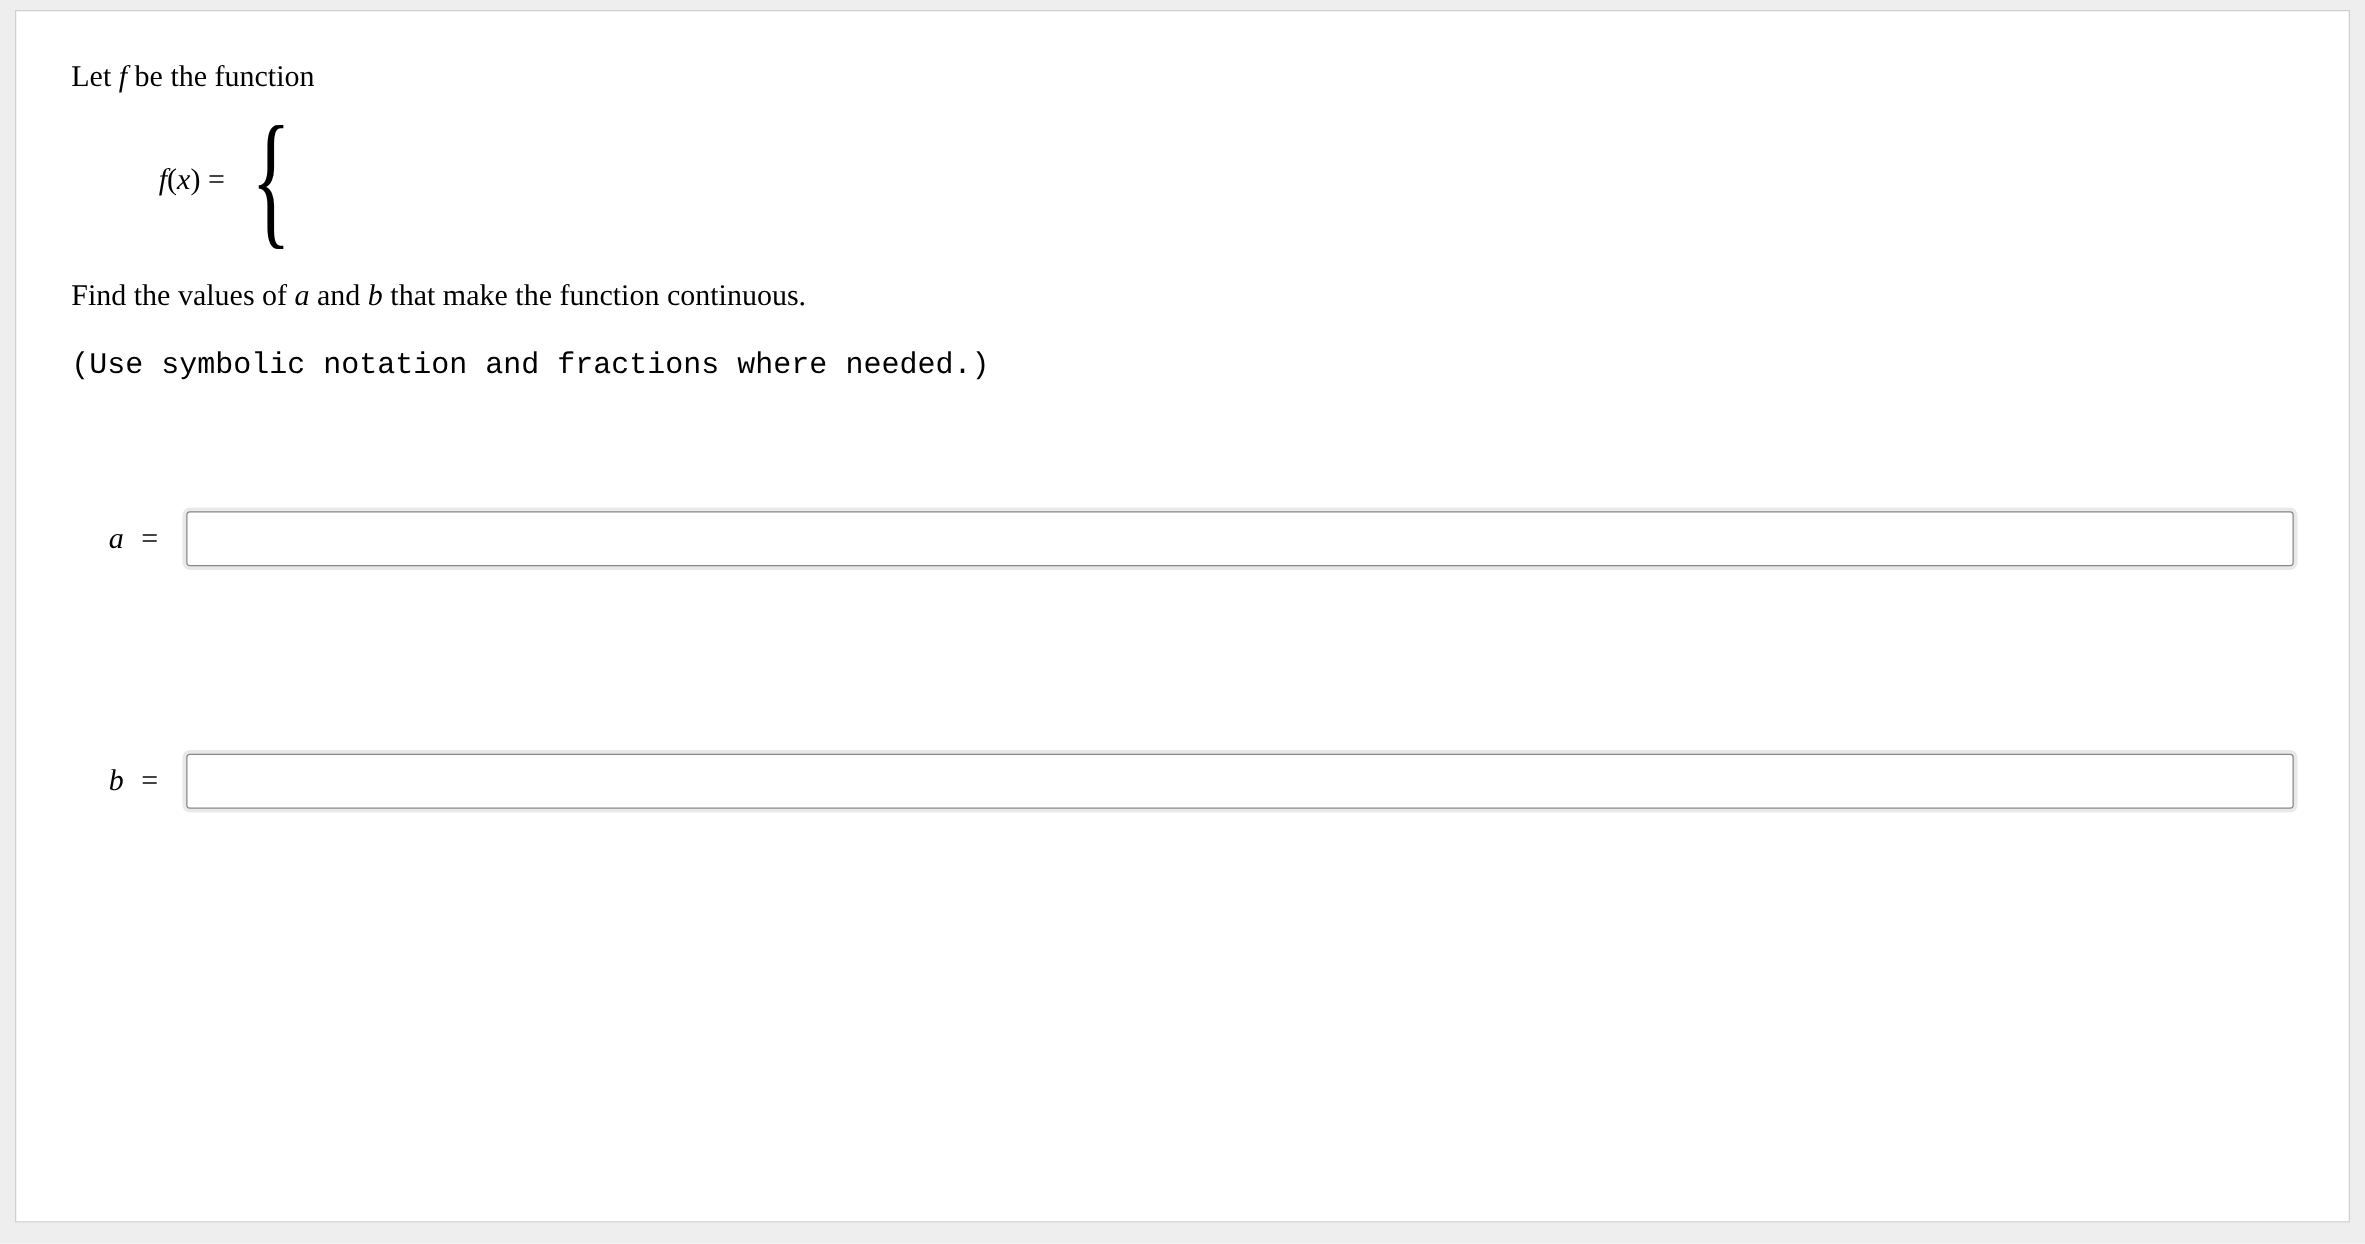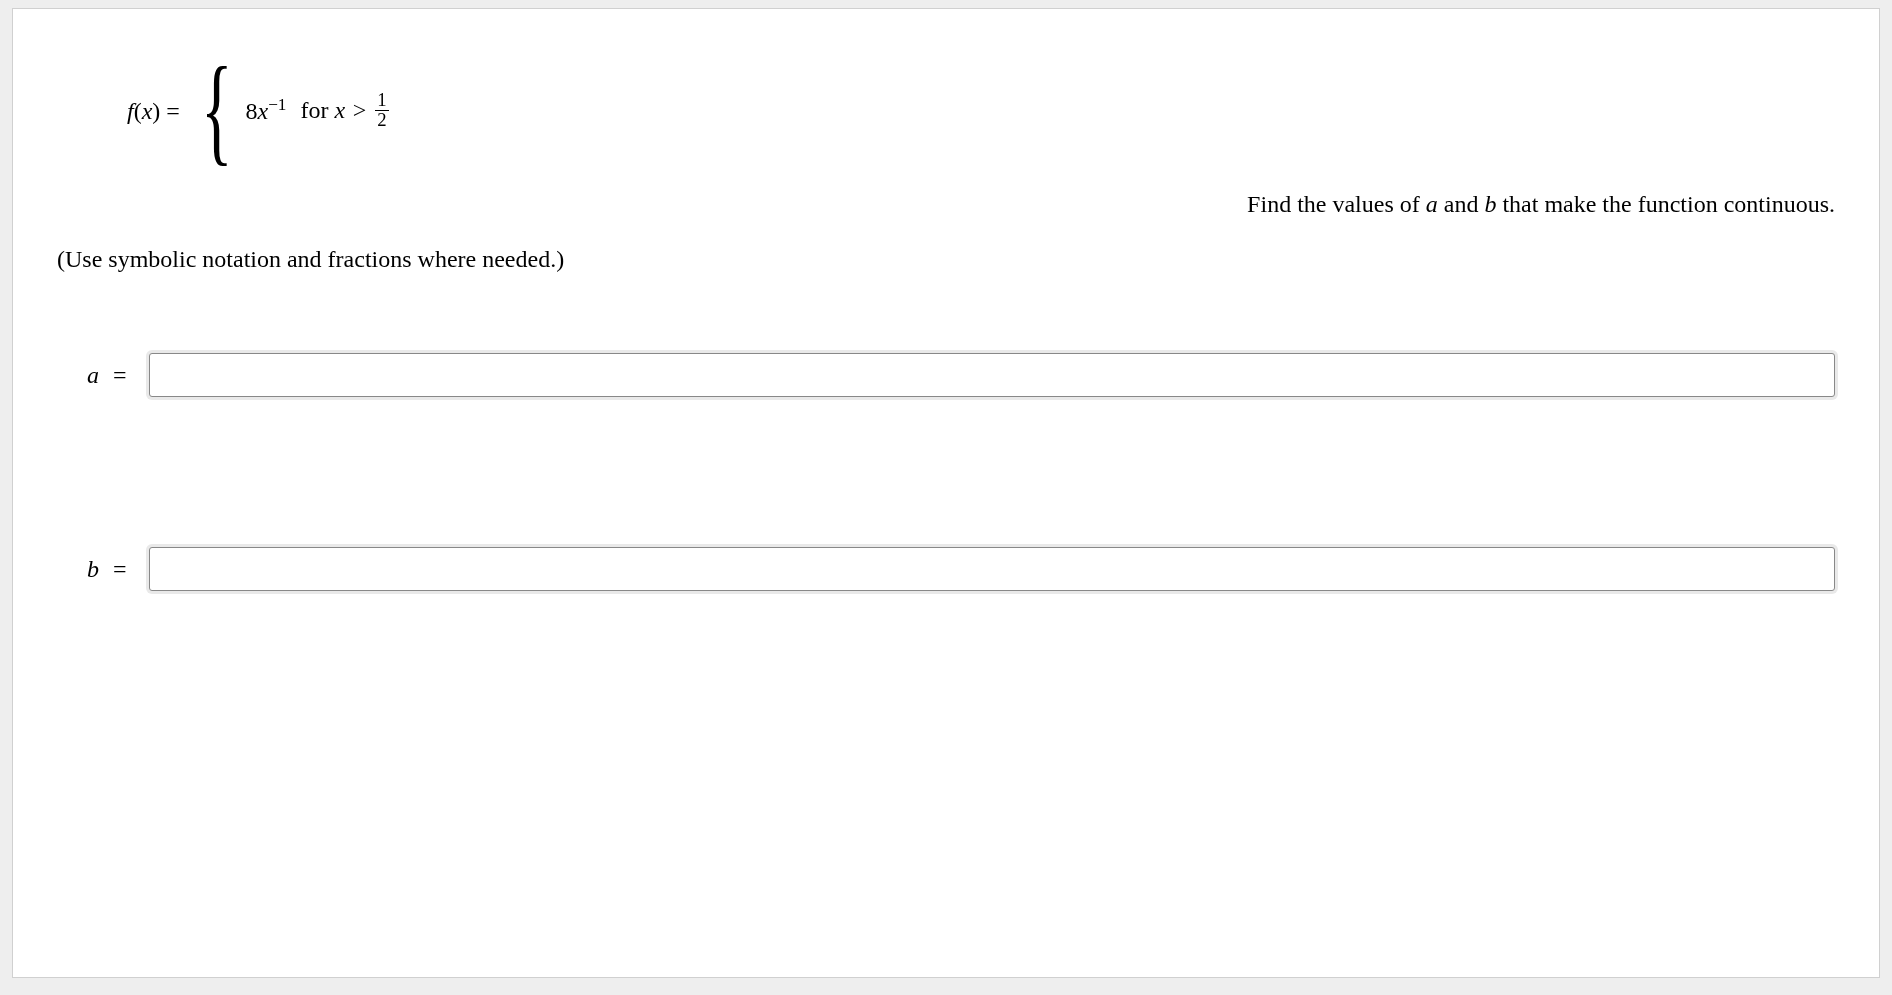--- a/index.html
+++ b/index.html
@@ -62,24 +62,24 @@
     font-size: 0.78em;
     line-height: 1;
     position: relative;
     top: -2px;
     margin: 0 2px;
   }
   .frac .num { display: block; padding: 0 2px; }
   .frac .den { display: block; padding: 0 2px; border-top: 1.4px solid #000; }
   .question-line {
     margin: 24px 0 10px 0;
-    text-align: right;
   }
   .hint-line {
-    margin: 28px 0 80px 0;
+    margin: 28px 0 103px 0;
+    font-family: Liberation Mono, monospace;
   }
   .answer-row {
     display: flex;
     align-items: center;
     gap: 22px;
     margin: 0 0 150px 28px;
   }
   .answer-row:last-child { margin-bottom: 0; }
   .answer-label {
     font-style: italic;
@@ -98,38 +98,33 @@
     font-size: 20px;
     padding: 4px 10px;
     outline: none;
   }
 </style>
 </head>
 <body>
 
 <div class="page">
 
+  <div class="intro-line">
+    <span>Let </span><span class="math-i">f</span><span> be the function</span>
+  </div>
 
   <div class="equation-block">
     <span>
       <span class="math-i">f</span><span>(</span><span class="math-i">x</span><span>) = </span>
     </span>
     <span class="brace">{</span>
     <div class="cases-table">
 
 
 
-      <div class="cases-row">
-        <div class="cases-cell">
-          <span>8</span><span class="math-i">x</span><span class="sup">−1</span><span></span>
-        </div>
-        <div class="cases-cell">
-          <span>for </span><span class="math-i">x &gt; </span><span class="frac"><span class="num">1</span><span class="den">2</span></span>
-        </div>
-      </div>
 
     </div>
   </div>
 
   <div class="question-line">
     <span>Find the values of </span><span class="math-i">a</span><span> and </span><span class="math-i">b</span><span> that make the function continuous.</span>
   </div>
 
   <div class="hint-line">(Use symbolic notation and fractions where needed.)</div>
 

